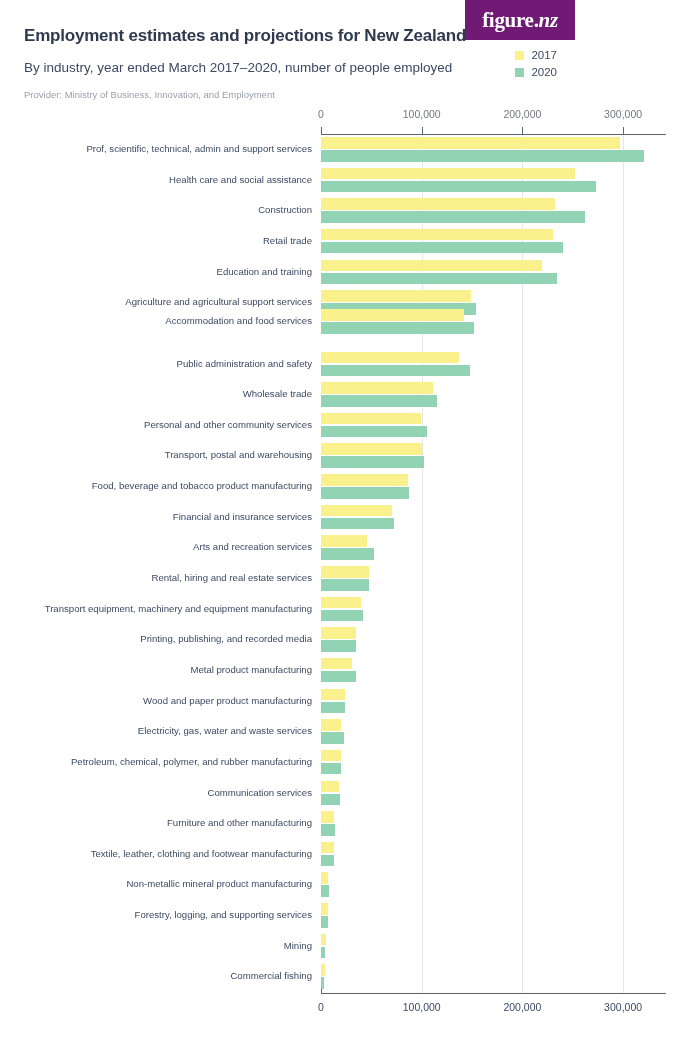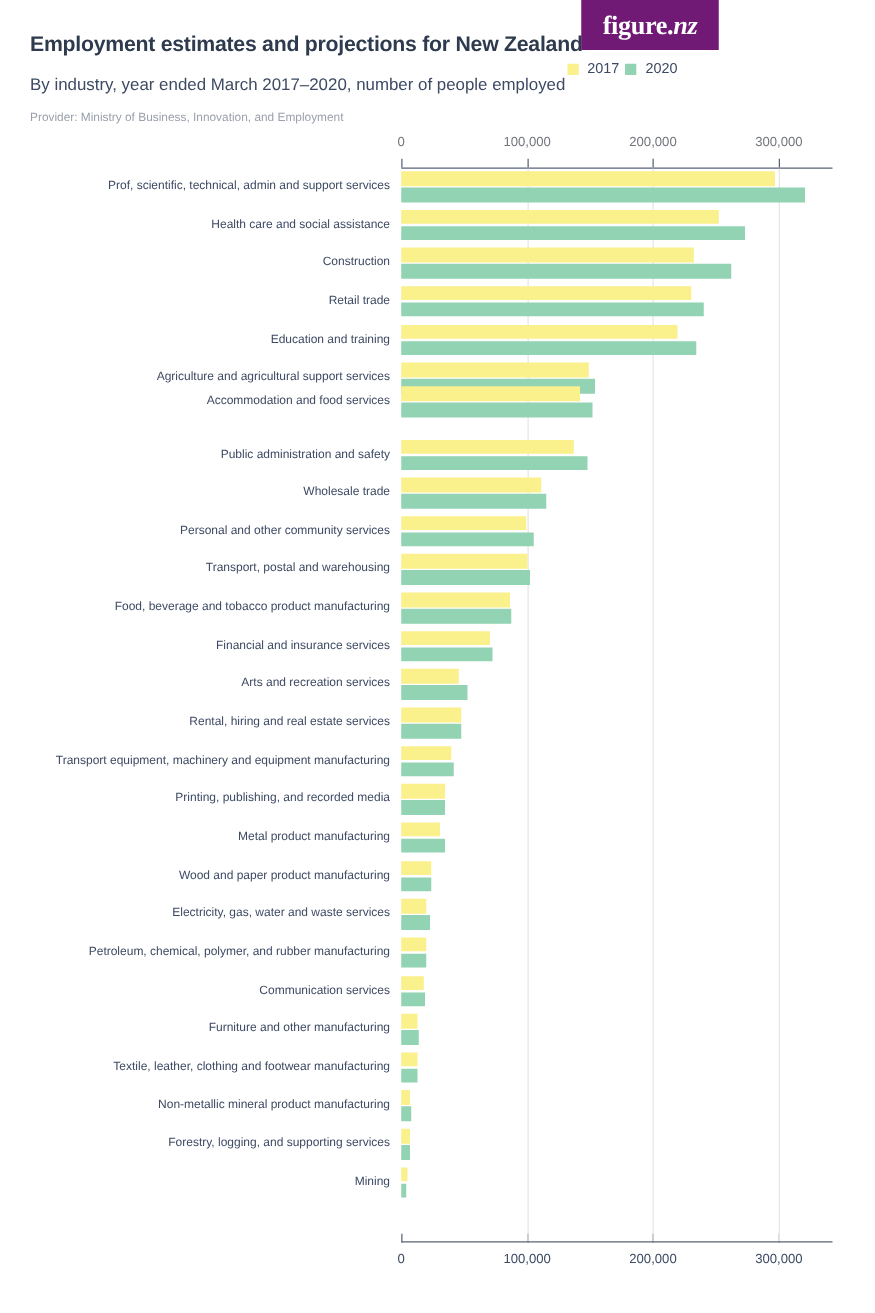--- a/index.html
+++ b/index.html
@@ -67,23 +67,23 @@
     letter-spacing: -0.3px;
     line-height: 1;
   }
   .logo-text .nz {
     font-style: italic;
   }
 
   
   .legend {
     position: absolute;
-    right: 42px; top: 50px;
+    right: 27px; top: 50px;
     display: flex;
-    flex-direction: row;
+    flex-direction: column;
     gap: 5px;
   }
   .legend-row {
     display: flex;
     align-items: center;
     gap: 7px;
   }
   .legend-swatch {
     width: 9px; height: 9px;
     display: inline-block;
@@ -362,16 +362,21 @@
         <div class="row" style="top: 766.071px;">
           <div class="row-label">Forestry, logging, and supporting services</div>
           <div class="bar y2017" title="Forestry, logging, and supporting services — 2017: 7,300" style="width: 7.3511px; background: rgb(250, 240, 140);"></div>
           <div class="bar y2020" title="Forestry, logging, and supporting services — 2020: 7,300" style="width: 7.3511px; background: rgb(146, 211, 179);"></div>
         </div>
         <div class="row" style="top: 796.714px;">
           <div class="row-label">Mining</div>
           <div class="bar y2017" title="Mining — 2017: 4,600" style="width: 4.6322px; background: rgb(250, 240, 140);"></div>
           <div class="bar y2020" title="Mining — 2020: 4,000" style="width: 4.028px; background: rgb(146, 211, 179);"></div>
         </div>
+        <div class="row" style="top: 827.357px;">
+          <div class="row-label">Commercial fishing</div>
+          <div class="bar y2017" title="Commercial fishing — 2017: 3,700" style="width: 3.7259px; background: rgb(250, 240, 140);"></div>
+          <div class="bar y2020" title="Commercial fishing — 2020: 3,000" style="width: 3.021px; background: rgb(146, 211, 179);"></div>
+        </div>
       </div>
   </div>
 
 </div>
 
 </body></html>

